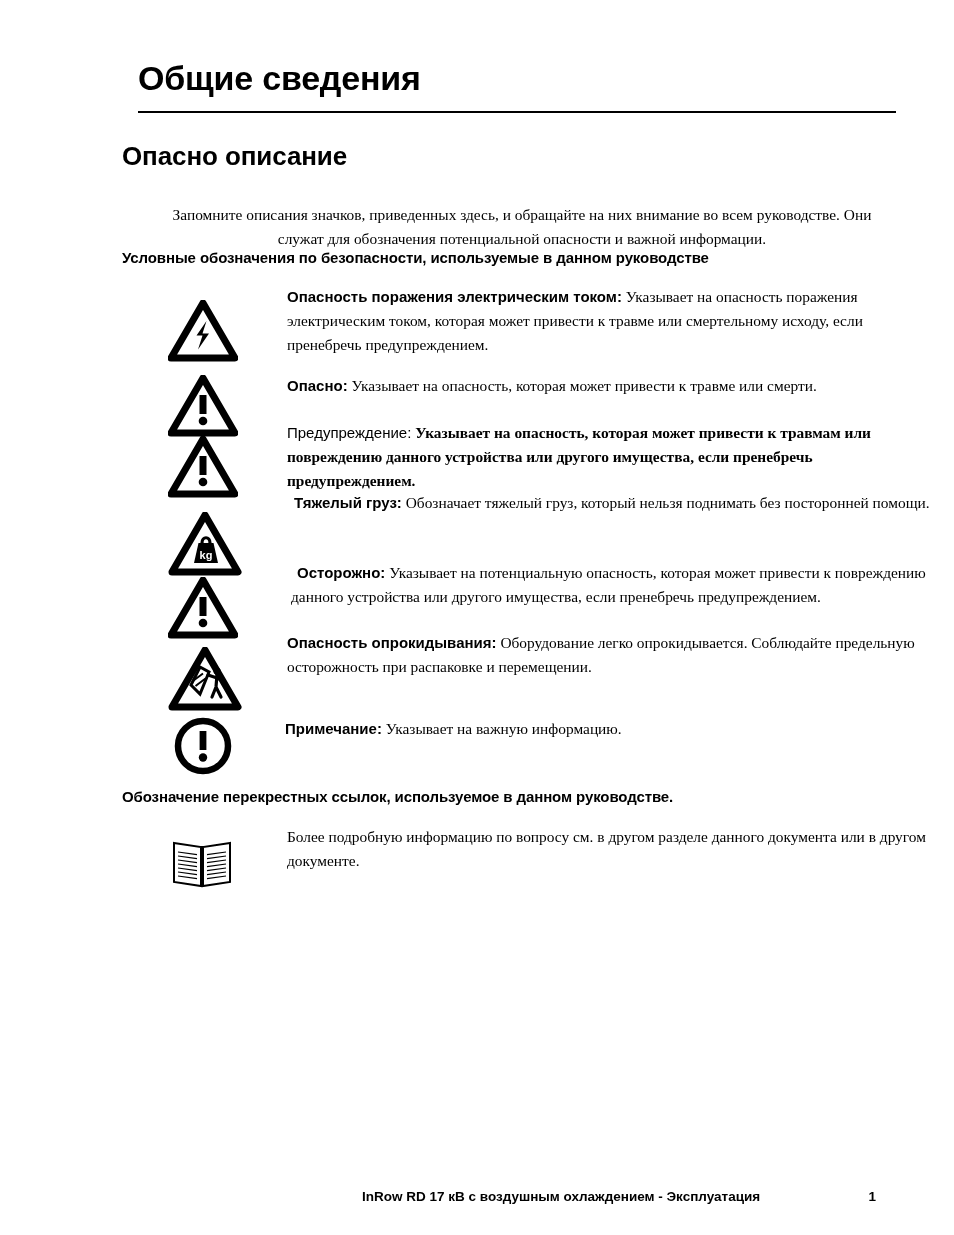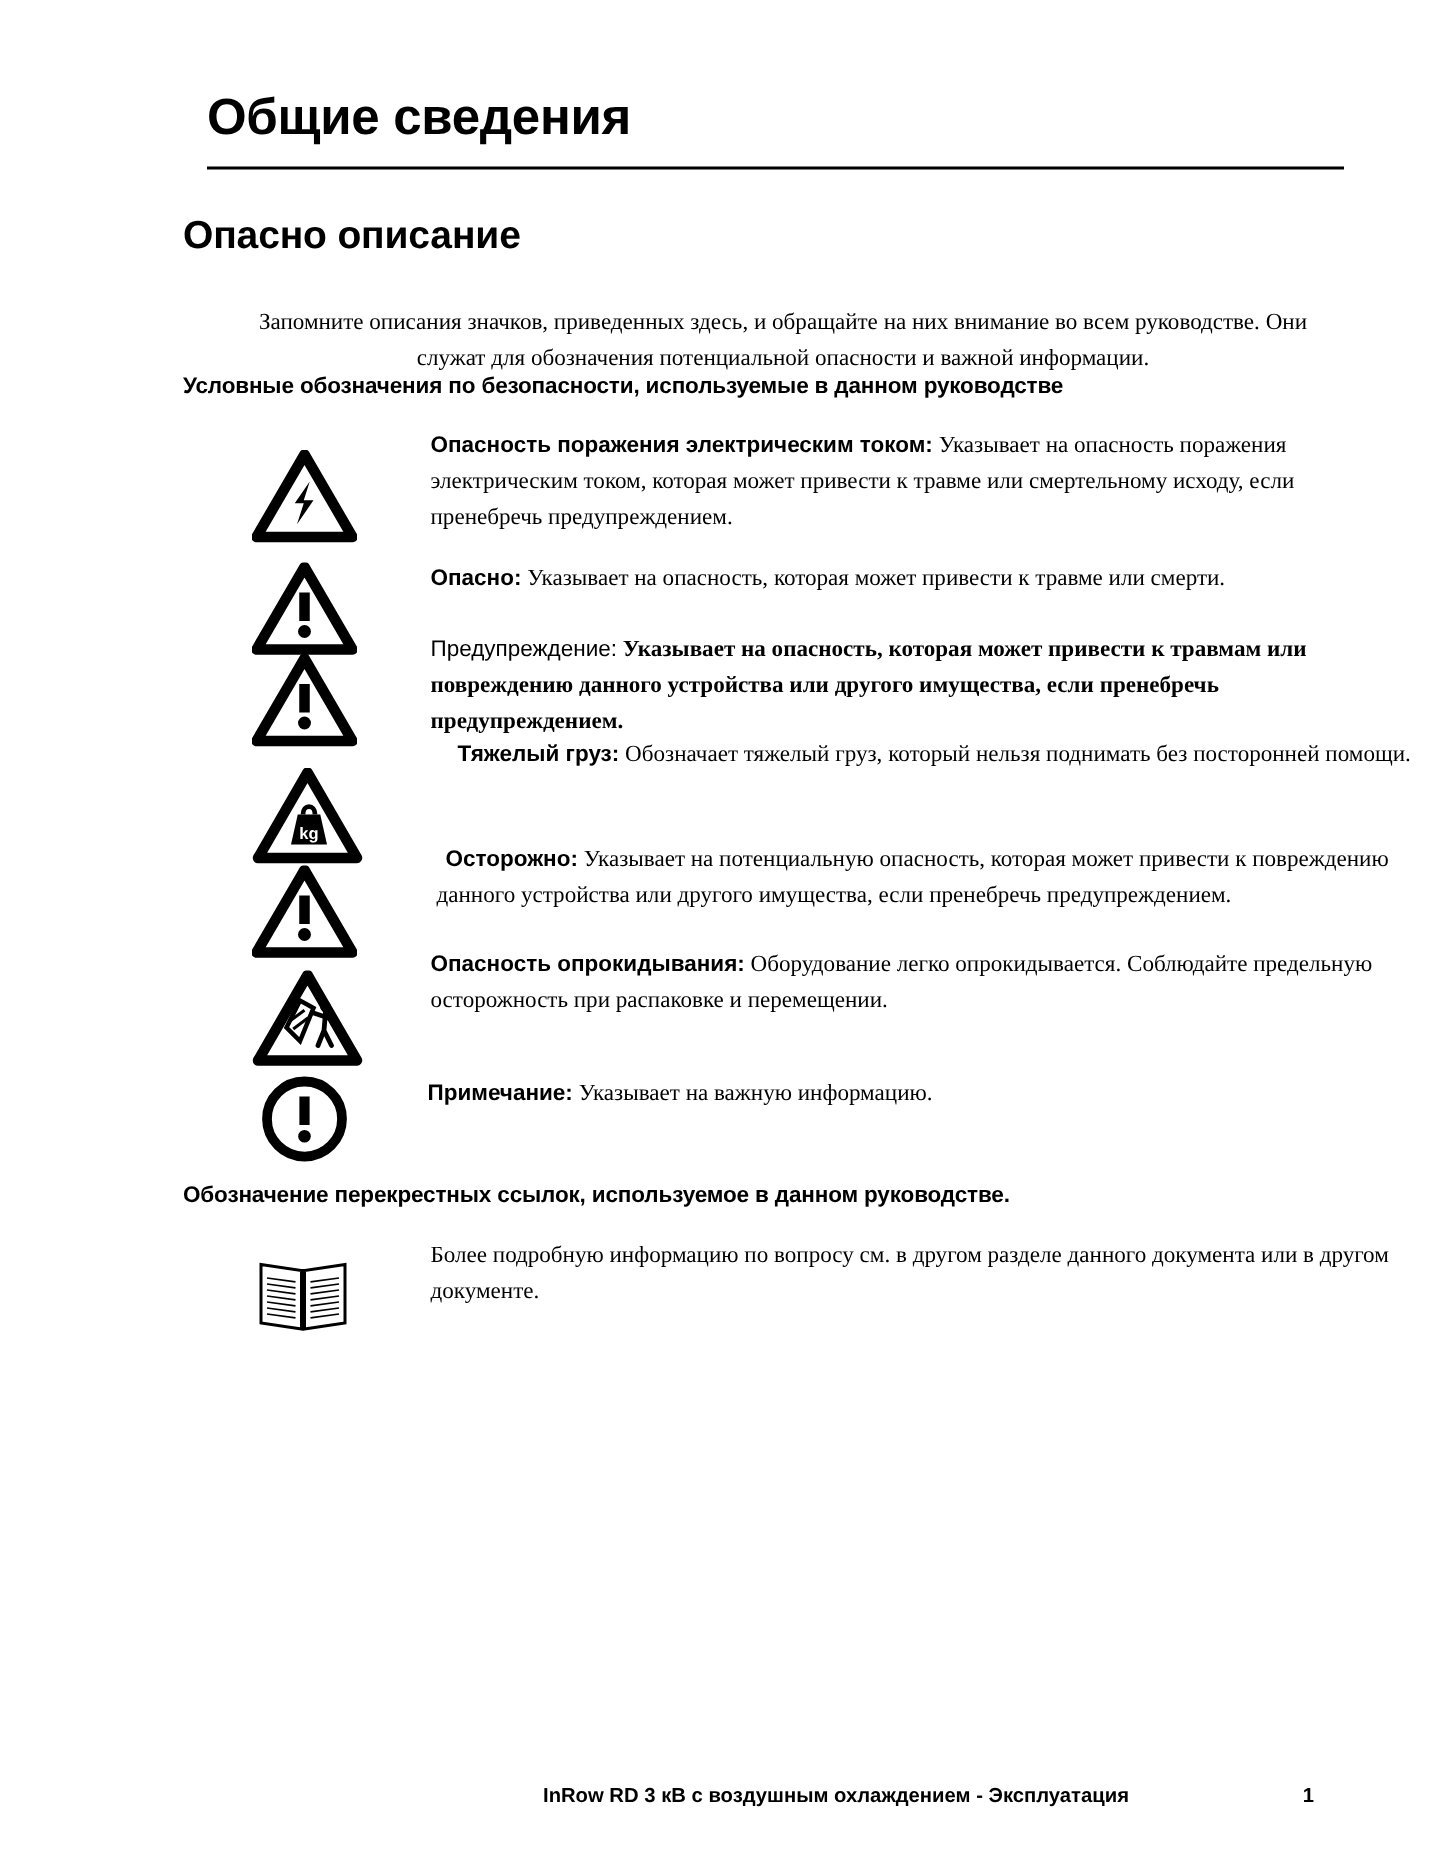--- a/index.html
+++ b/index.html
@@ -189,21 +189,21 @@
 
   <div class="icon-row" style="left:168px; top:500px; width:718px;">
     <div class="icon-cell">
       <svg width="74" height="64" viewBox="0 0 74 64" aria-hidden="true">
         <path d="M37 3 L70 60 L4 60 Z" fill="none" stroke="#000" stroke-width="7" stroke-linejoin="round"></path>
         <path d="M26 51 L30.5 31 L45.5 31 L50 51 Z" fill="#000"></path>
         <path d="M34 31 C34 24 42 24 42 31" fill="none" stroke="#000" stroke-width="3.2"></path>
         <text x="38" y="47" font-family="Liberation Sans, sans-serif" font-size="11" font-weight="bold" fill="#ffffff" text-anchor="middle">kg</text>
       </svg>
     </div>
-    <div class="icon-text" style="left:92px; top:-9px; width:640px;">
+    <div class="icon-text" style="left:81px; top:-9px; width:640px;">
       <span class="lead">Тяжелый груз:</span><span> Обозначает тяжелый груз, который нельзя поднимать без посторонней помощи.</span>
     </div>
   </div>
 
   <div class="icon-row" style="left:168px; top:565px; width:718px;">
     <div class="icon-cell">
       <svg width="70" height="62" viewBox="0 0 70 62" aria-hidden="true">
         <path d="M35 3 L67 58 L3 58 Z" fill="none" stroke="#000" stroke-width="7" stroke-linejoin="round"></path>
         <rect x="31.5" y="20" width="7" height="19" fill="#000"></rect>
         <circle cx="35" cy="46" r="4.3" fill="#000"></circle>
@@ -267,17 +267,17 @@
             <path d="M39 34.6 L58 32"></path>
             <path d="M39 38.6 L58 36"></path>
           <path d="M39 42.6 L58 40"></path>
         </g>
       </svg>
     </div>
     <div class="icon-text" style="left:74px; top:1px; width:644px;">Более подробную информацию по вопросу см. в другом разделе данного документа или в другом документе.</div>
   </div>
 
   <div class="footer">
-    <div class="footer-title">InRow RD 3 кВ с воздушным охлаждением - Эксплуатация</div>
+    <div class="footer-title">InRow RD 17 кВ с воздушным охлаждением - Эксплуатация</div>
     <div class="footer-page">1</div>
   </div>
 
 </div>
 
 </body></html>

